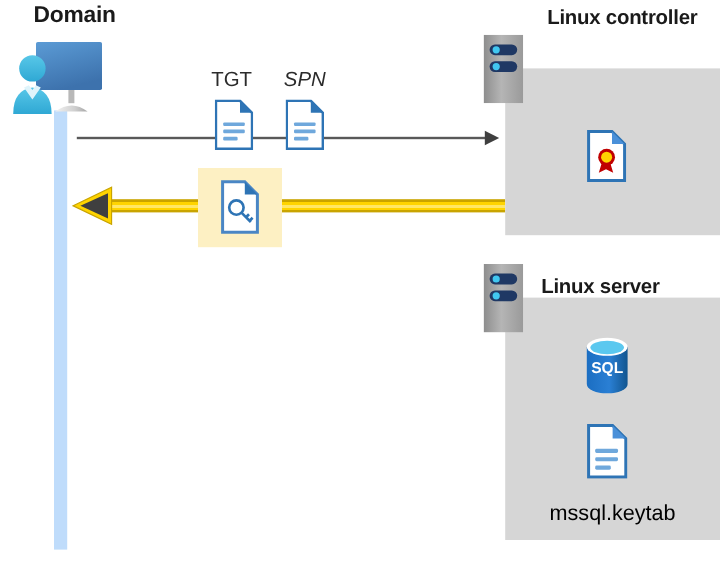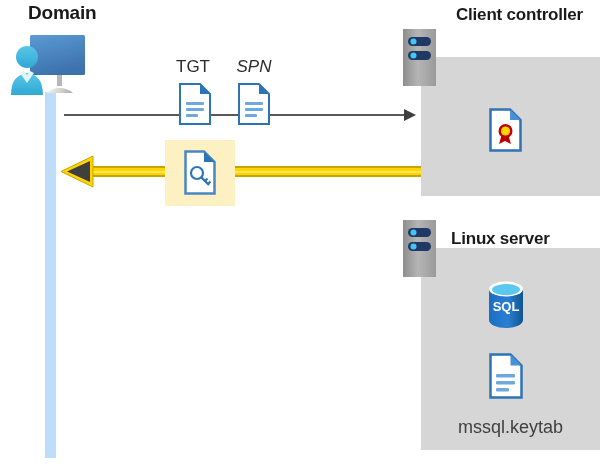--- a/index.html
+++ b/index.html
@@ -83,21 +83,21 @@
   #arrow-reply-head{left:60px;top:155px;width:34px;height:33px;}
 
   
   #cert-doc{left:489px;top:108px;width:33px;height:44px;}
 
   
   #sql-icon{left:487px;top:281px;width:38px;height:47px;}
   #keytab-doc{left:489px;top:353px;width:34px;height:46px;}
   #keytab-label{
     left:421px;top:417px;width:179px;text-align:center;
-    font-size:18px;color:#404040;
+    font-size:18px;color:#000000;
   }
 </style>
 </head>
 <body>
 
 <div class="stage">
 
   <div class="abs" id="client-lifeline"></div>
 
   <div class="abs" id="client-title">Domain</div>
@@ -196,21 +196,21 @@
         </linearGradient>
       </defs>
       <rect x="0" y="0" width="33" height="57" fill="url(#srvGrad1)"></rect>
       <rect x="5" y="8" width="23" height="9" rx="4.5" fill="#1f3864"></rect>
       <circle cx="10.5" cy="12.5" r="3" fill="#41c7f0"></circle>
       <rect x="5" y="22" width="23" height="9" rx="4.5" fill="#1f3864"></rect>
       <circle cx="10.5" cy="26.5" r="3" fill="#41c7f0"></circle>
     </svg>
   </div>
 
-  <div class="abs panel-title" id="dc-title">Client controller</div>
+  <div class="abs panel-title" id="dc-title">Linux controller</div>
 
   <div class="abs" id="cert-doc">
     <svg viewBox="0 0 33 44" width="33" height="44" xmlns="http://www.w3.org/2000/svg">
       <path d="M1.5 1.5 H21 L31.5 12 V42.5 H1.5 Z" fill="#ffffff" stroke="#2e74b5" stroke-width="2.5"></path>
       <path d="M21 1.5 L31.5 12 H21 Z" fill="#4a90d9"></path>
       <path d="M13 26 l-3 10 l6 -3 l6 3 l-3 -10 z" fill="#c00000"></path>
       <circle cx="16.5" cy="23" r="7" fill="#c00000"></circle>
       <circle cx="16.5" cy="23" r="4.6" fill="#ffd400"></circle>
     </svg>
   </div>

